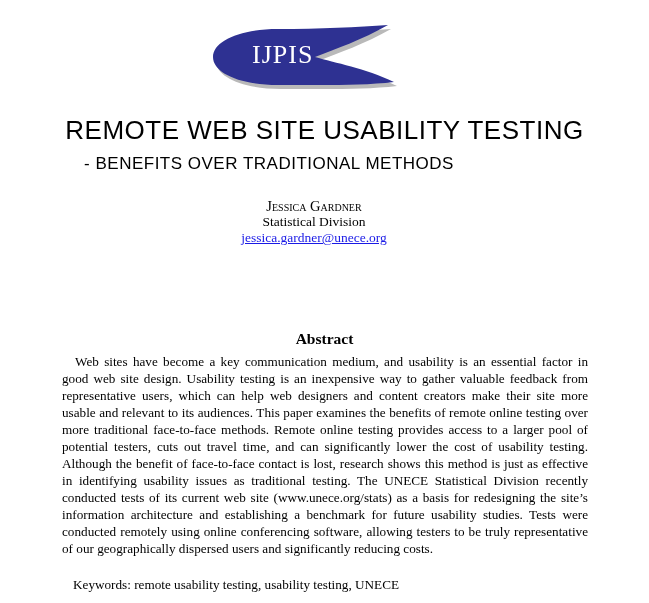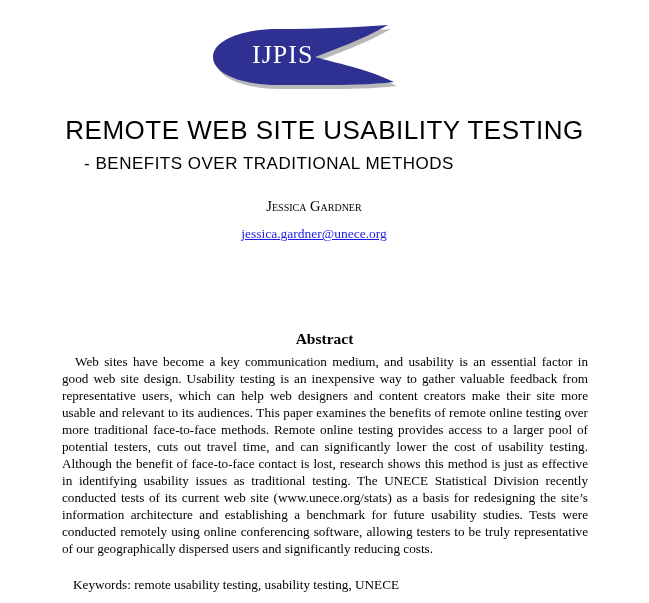--- a/index.html
+++ b/index.html
@@ -69,21 +69,20 @@
     font-size: 13.5px;
     line-height: 16px;
   }
   .author-name {
     font-variant: small-caps;
     font-size: 14.5px;
   }
   .author-email a, .author-email {
     color: #1a1ae6;
     cursor: pointer;
-    margin-top: 12px;
   }
   sup.fnote { font-size: 9px; line-height: 0; }
 
   
   .abstract-heading {
     position: absolute;
     top: 330px;
     left: 0;
     width: 649px;
     text-align: center;
@@ -133,19 +132,20 @@
              C 30,69 3,57 3,41 Z" fill="#2e3192"></path>
     <text class="logo-text" x="42" y="47">IJPIS</text>
   </svg>
 </div>
 
 <div class="paper-title">REMOTE WEB SITE USABILITY TESTING</div>
 <div class="paper-subtitle">- BENEFITS OVER TRADITIONAL METHODS</div>
 
 <div class="author-block">
   <div class="author-name">Jessica Gardner</div>
+  <div>Statistical Division</div>
   <div class="author-email"><a href="#">jessica.gardner@unece.org</a></div>
 </div>
 
 <div class="abstract-heading">Abstract</div>
 <div class="abstract-body">Web sites have become a key communication medium, and usability is an essential factor in good web site design. Usability testing is an inexpensive way to gather valuable feedback from representative users, which can help web designers and content creators make their site more usable and relevant to its audiences. This paper examines the benefits of remote online testing over more traditional face-to-face methods. Remote online testing provides access to a larger pool of potential testers, cuts out travel time, and can significantly lower the cost of usability testing. Although the benefit of face-to-face contact is lost, research shows this method is just as effective in identifying usability issues as traditional testing. The UNECE Statistical Division recently conducted tests of its current web site (www.unece.org/stats) as a basis for redesigning the site’s information architecture and establishing a benchmark for future usability studies. Tests were conducted remotely using online conferencing software, allowing testers to be truly representative of our geographically dispersed users and significantly reducing costs.</div>
 
 <div class="keywords">Keywords: remote usability testing, usability testing, UNECE</div>
 
 </body></html>

